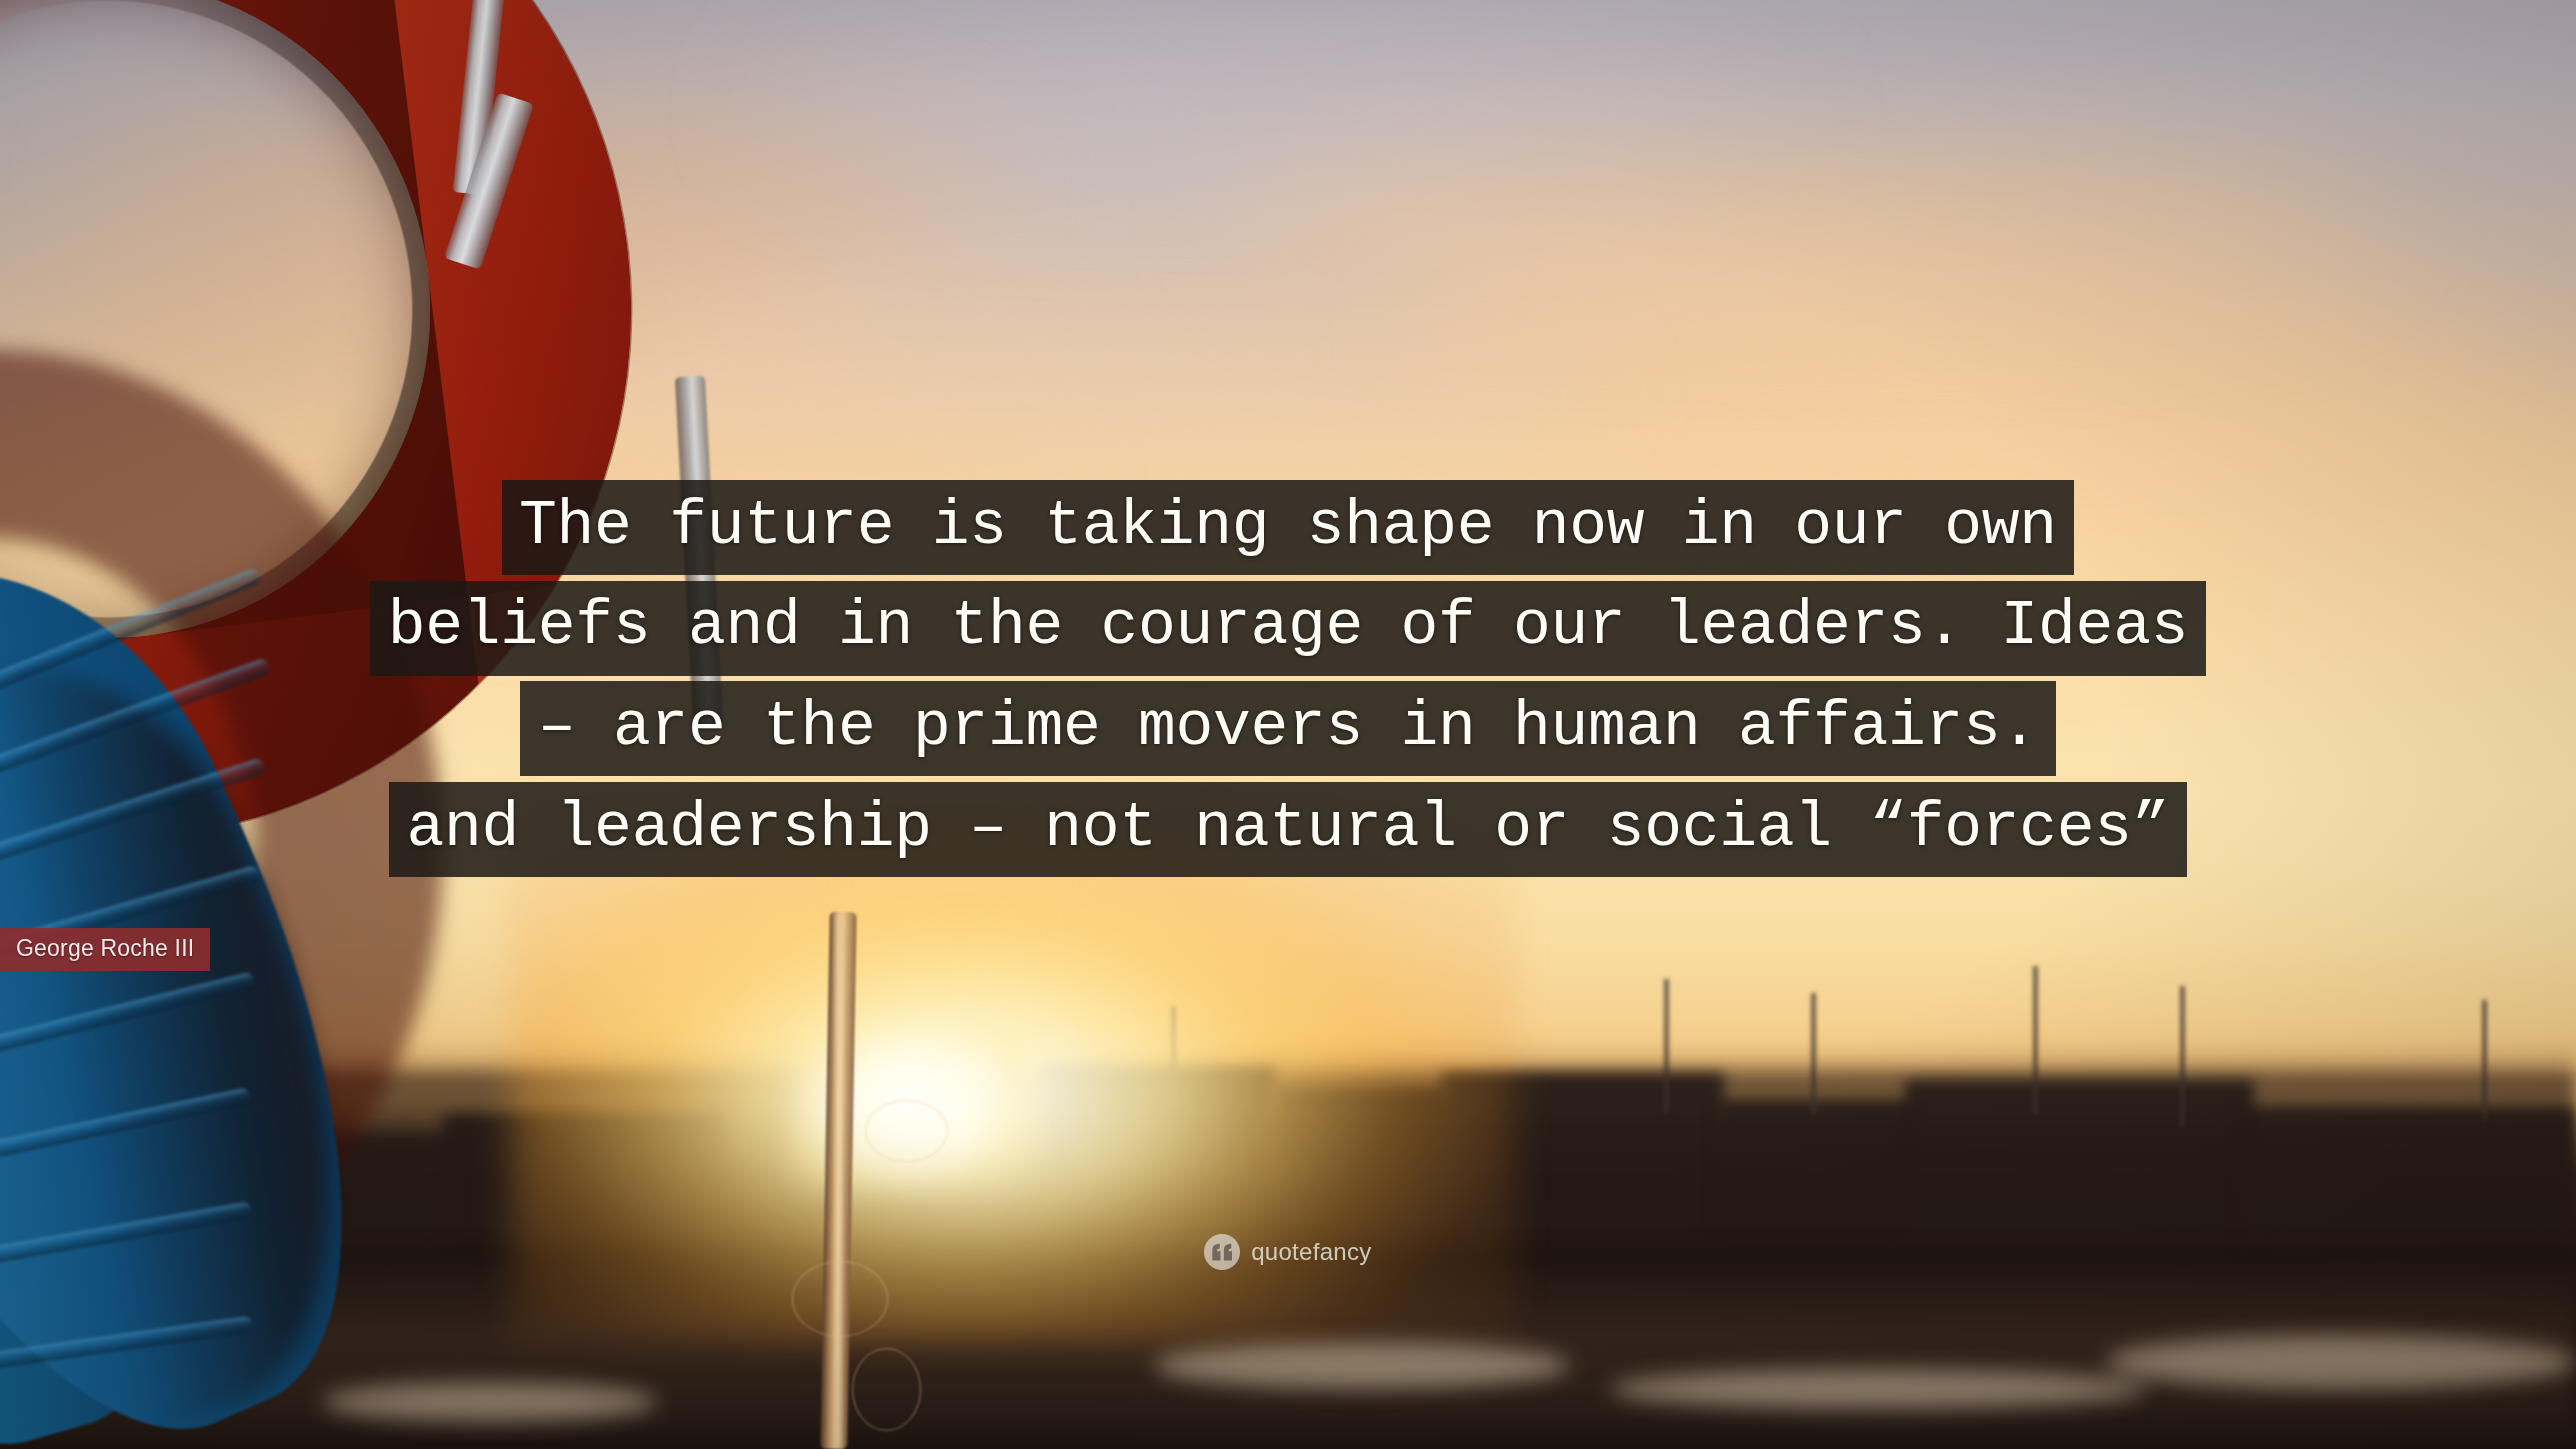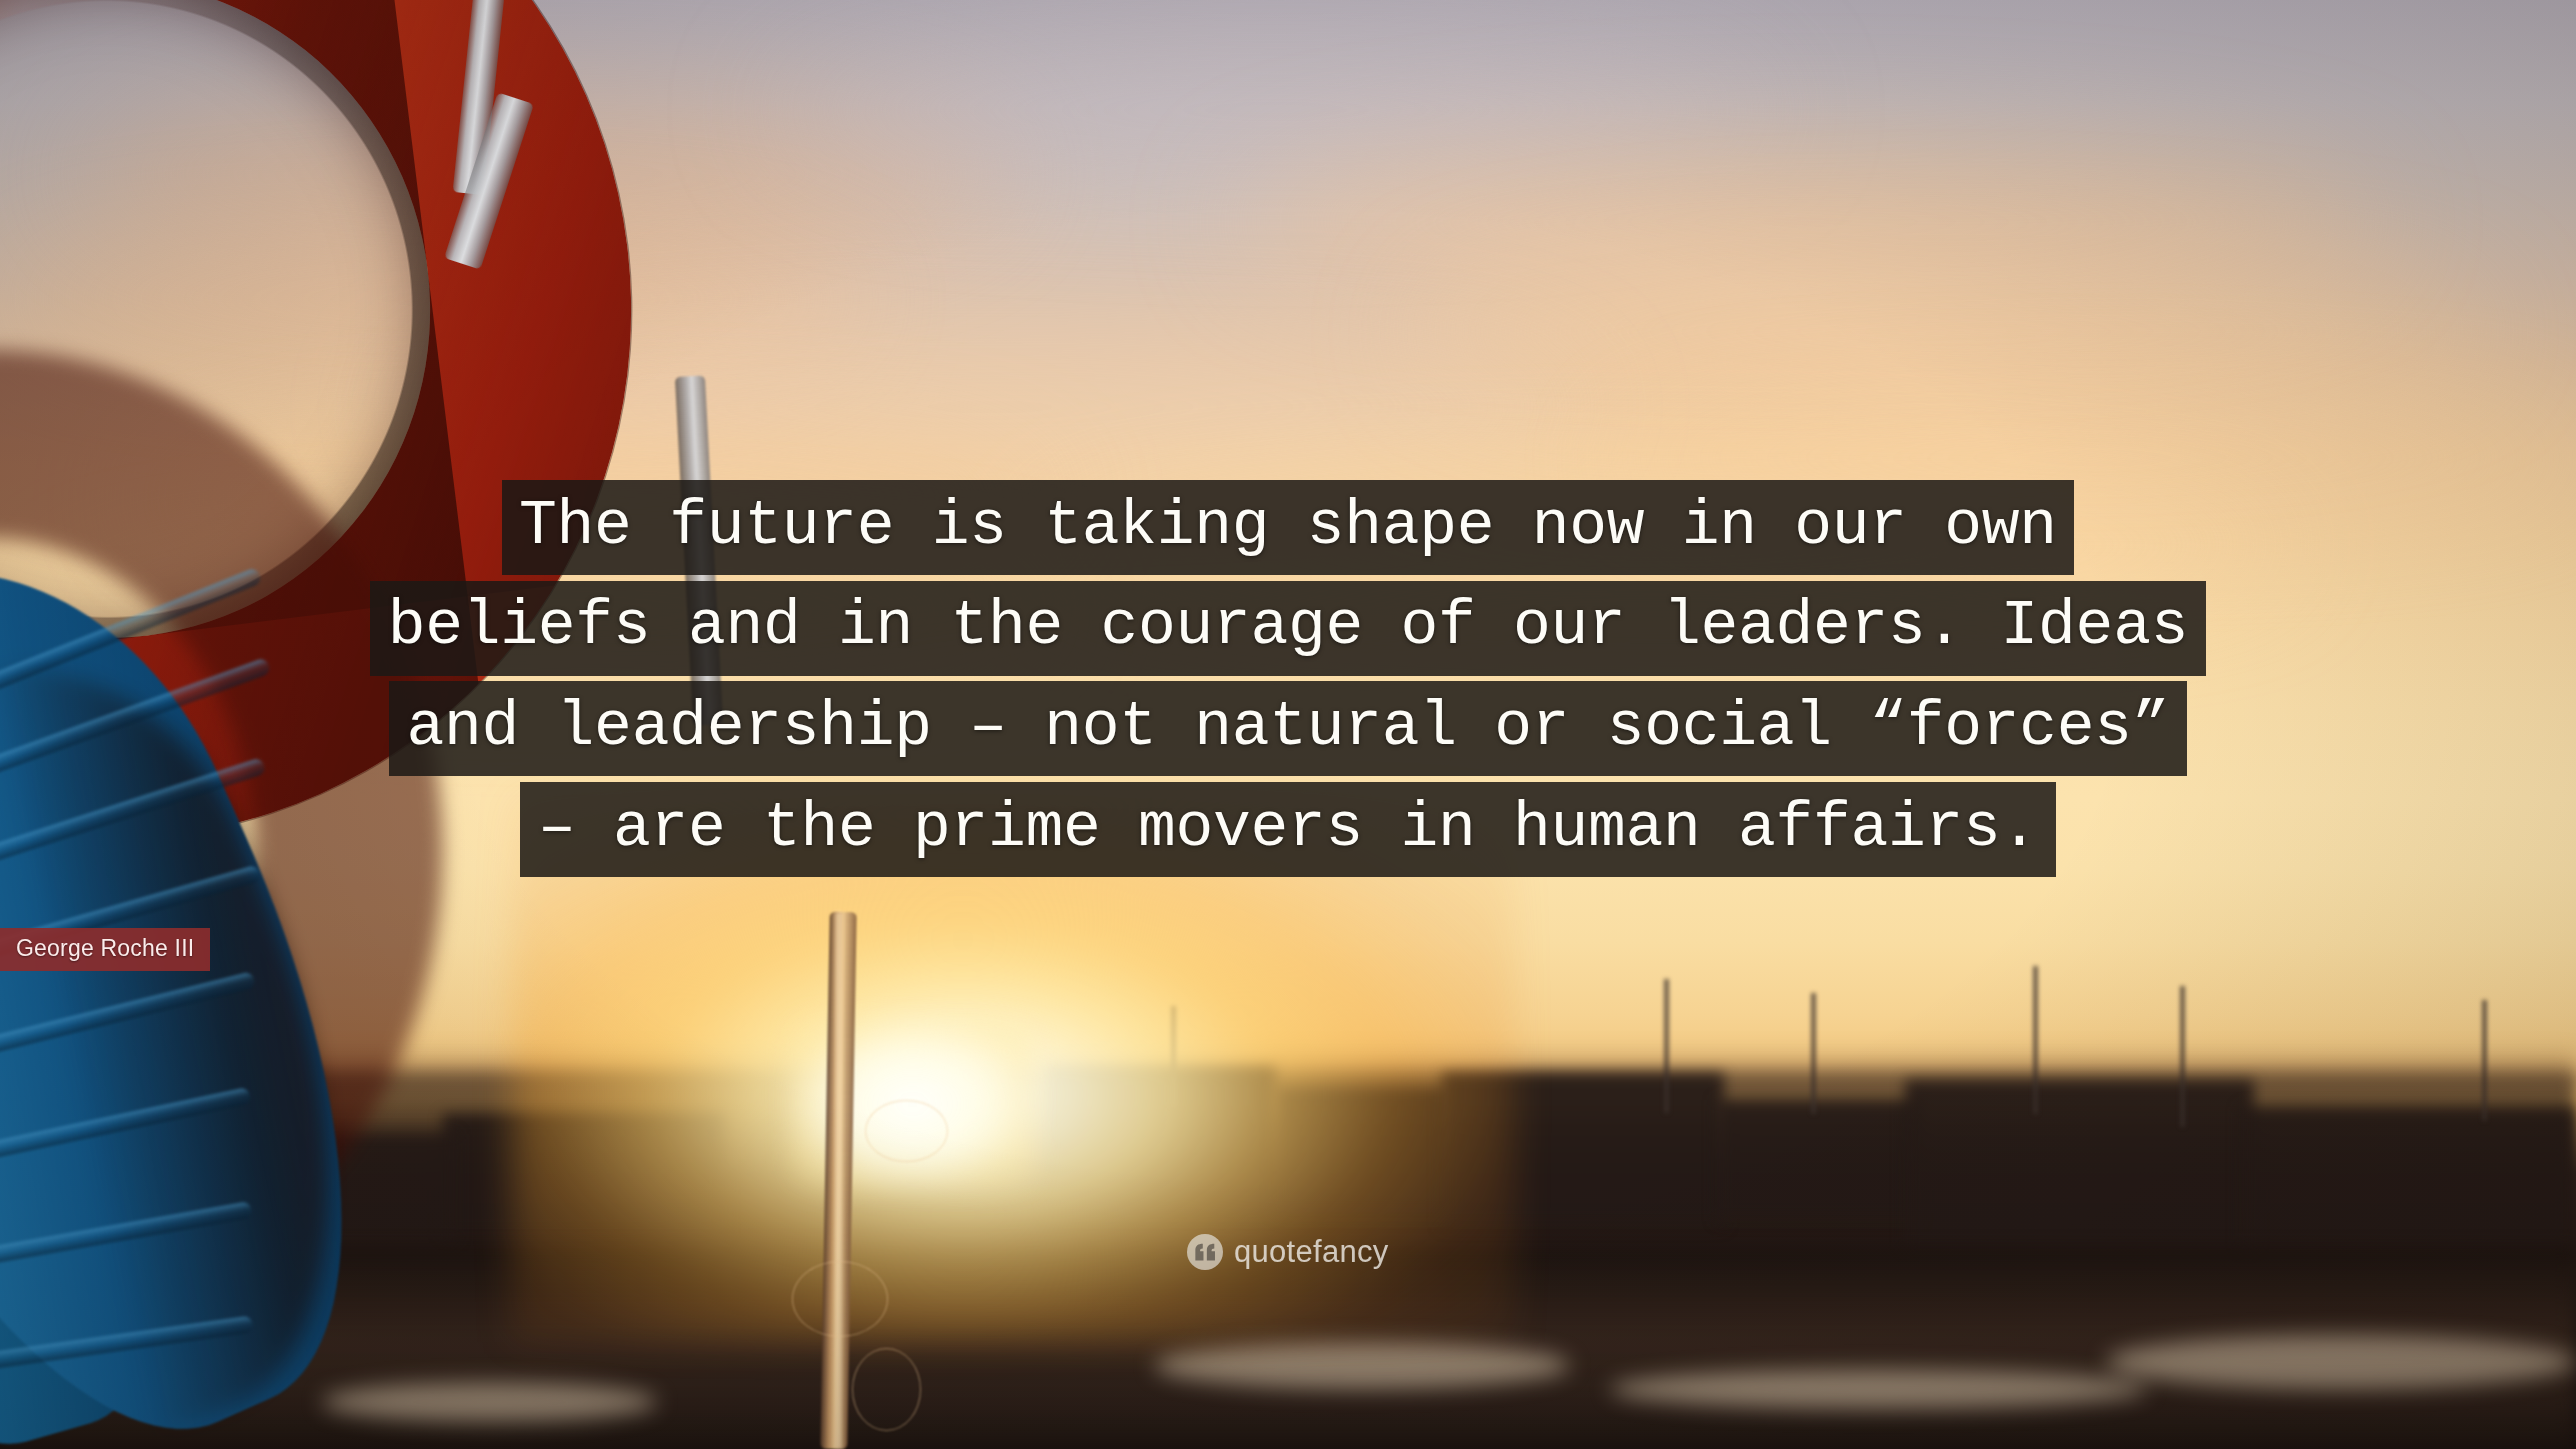--- a/index.html
+++ b/index.html
@@ -342,21 +342,21 @@
     width: 36px; height: 36px;
     border-radius: 50%;
     background: rgba(232,230,226,.82);
     display: flex;
     align-items: center;
     justify-content: center;
   }
   .wm-badge svg { display:block; }
   .wm-text {
     color: #efece7;
-    font-size: 31px;
+    font-size: 24px;
     letter-spacing: 0.3px;
     font-weight: 300;
   }
 
   
   .vignette {
     position: absolute;
     inset: 0;
     pointer-events: none;
     background:
@@ -435,22 +435,22 @@
     <div class="rope-strand" style="left:-201px;top:1134px;width:456px;transform:rotate(-12deg);"></div>
     <div class="rope-strand" style="left:-208px;top:1241px;width:463px;transform:rotate(-10deg);"></div>
     <div class="rope-strand" style="left:-215px;top:1348px;width:470px;transform:rotate(-8deg);"></div>
 
     <div class="vignette"></div>
   </div>
 
   <div class="quote">
     <span class="qline">The future is taking shape now in our own</span>
     <span class="qline">beliefs and in the courage of our leaders. Ideas</span>
+    <span class="qline">– are the prime movers in human affairs.</span>
     <span class="qline">and leadership – not natural or social “forces”</span>
-    <span class="qline">– are the prime movers in human affairs.</span>
   </div>
 
   <div class="author-wrap">
     <span class="author">George Roche III</span>
   </div>
 
   <div class="watermark">
     <span class="wm-badge">
       <svg width="23" height="19" viewBox="0 0 34 28" aria-hidden="true">
         <path d="M2 26 V10 C2 4 6 1 13 1 V8 C10 8 9 9 9 11 V12 H14 V26 Z" fill="#6f6d6b"></path>

